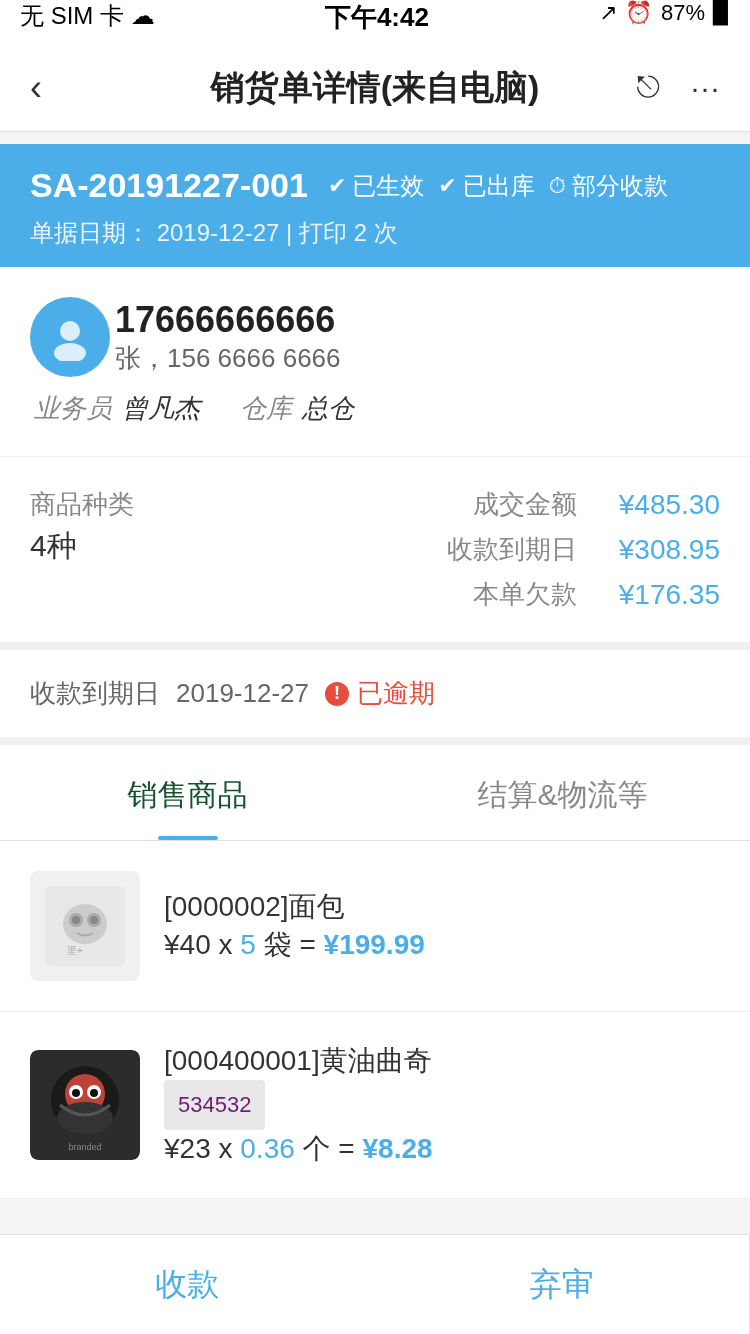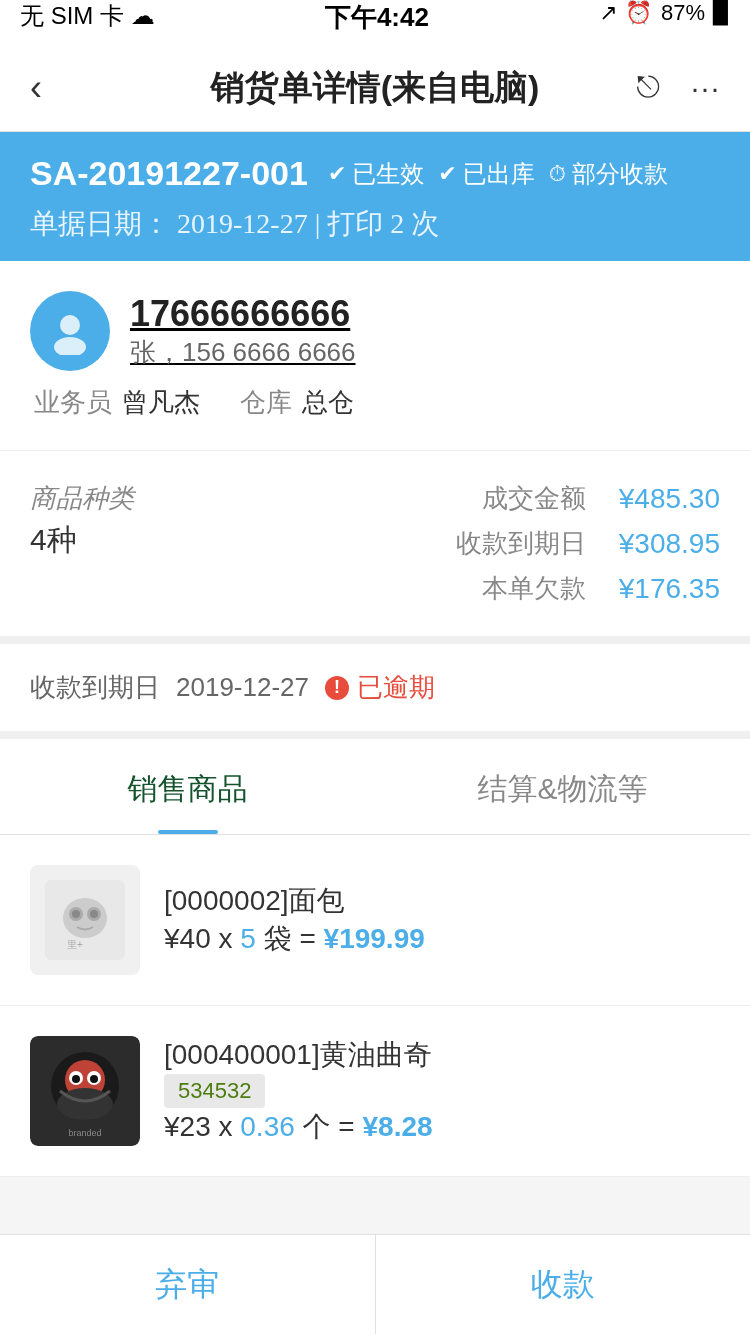--- a/index.html
+++ b/index.html
@@ -62,20 +62,21 @@
       font-size: 30px;
       color: #333;
       cursor: pointer;
     }
 
     
     .header-banner {
       background: #4baee8;
       padding: 22px 30px 18px;
       color: #fff;
+      margin-top: 12px;
     }
     .banner-top {
       display: flex;
       align-items: center;
       gap: 20px;
       margin-bottom: 12px;
     }
     .banner-order-id {
       font-size: 34px;
       font-weight: 700;
@@ -90,39 +91,37 @@
       display: flex;
       align-items: center;
       gap: 6px;
       font-size: 24px;
       color: #fff;
     }
     .badge-icon {
       font-size: 22px;
     }
     .banner-date {
-      font-size: 28px;
+      font-size: 24px;
       color: #e8f4ff;
-      font-family: Liberation Serif, serif;
     }
 
     
     .customer-section {
       background: #fff;
       padding: 30px;
       display: flex;
       flex-direction: column;
       gap: 14px;
       border-bottom: 1px solid #eee;
     }
     .customer-top {
       display: flex;
       align-items: center;
-      gap: 20px;
-      text-decoration: underline;
+      gap: 5px;
     }
     .avatar {
       width: 80px;
       height: 80px;
       border-radius: 50%;
       background: #4baee8;
       display: flex;
       align-items: center;
       justify-content: center;
       color: #fff;
@@ -138,20 +137,21 @@
       font-size: 26px;
       color: #666;
     }
     .customer-meta {
       display: flex;
       align-items: center;
       gap: 40px;
       font-size: 26px;
       color: #666;
       padding-left: 4px;
+      font-style: italic;
     }
     .meta-item {
       display: flex;
       align-items: center;
       gap: 10px;
     }
     .meta-label { color: #888; }
     .meta-value { color: #333; font-weight: 500; }
 
     
@@ -161,31 +161,31 @@
       display: flex;
       align-items: flex-start;
       justify-content: space-between;
       border-bottom: 8px solid #f0f0f0;
     }
     .stat-left {
       display: flex;
       flex-direction: column;
       gap: 4px;
     }
-    .stat-label { font-size: 26px; color: #888; font-style: italic; }
+    .stat-label { font-size: 26px; color: #888; }
     .stat-value { font-size: 30px; color: #333; font-weight: 500; }
     .stat-right {
       display: flex;
       flex-direction: column;
       gap: 10px;
       align-items: flex-end;
     }
     .stat-row {
       display: flex;
-      gap: 4px;
+      gap: 13px;
       align-items: center;
     }
     .stat-row-label { font-size: 26px; color: #888; }
     .stat-row-value { font-size: 28px; color: #4baee8; font-weight: 400; min-width: 130px; text-align: right; }
 
     
     .due-section {
       background: #fff;
       padding: 26px 30px;
       display: flex;
@@ -281,23 +281,23 @@
       flex-direction: column;
     }
     .product-name {
       font-size: 28px;
       color: #333;
       font-weight: 500;
     }
     .product-badge {
       display: inline-block;
       background: #e8e8e8;
-      color: #4d7c0f;
+      color: #701a75;
       font-size: 22px;
-      padding: 4px 14px;
+      padding: 12px 14px;
       border-radius: 4px;
       width: fit-content;
     }
     .product-price-line {
       font-size: 28px;
       color: #333;
     }
     .price-highlight { color: #4baee8; }
     .price-total { color: #4baee8; font-weight: 600; }
 
@@ -514,19 +514,19 @@
         <span class="price-total">¥8.28</span>
       </div>
     </div>
   </div>
 
 </div>
 
 <div style="height: 100px;"></div>
 
 <div class="bottom-bar">
+  <button class="bottom-btn bottom-btn-right">
+    <span>收款</span>
+  </button>
   <button class="bottom-btn bottom-btn-left">
     <span>弃审</span>
   </button>
-  <button class="bottom-btn bottom-btn-right">
-    <span>收款</span>
-  </button>
 </div>
 
 </body></html>

